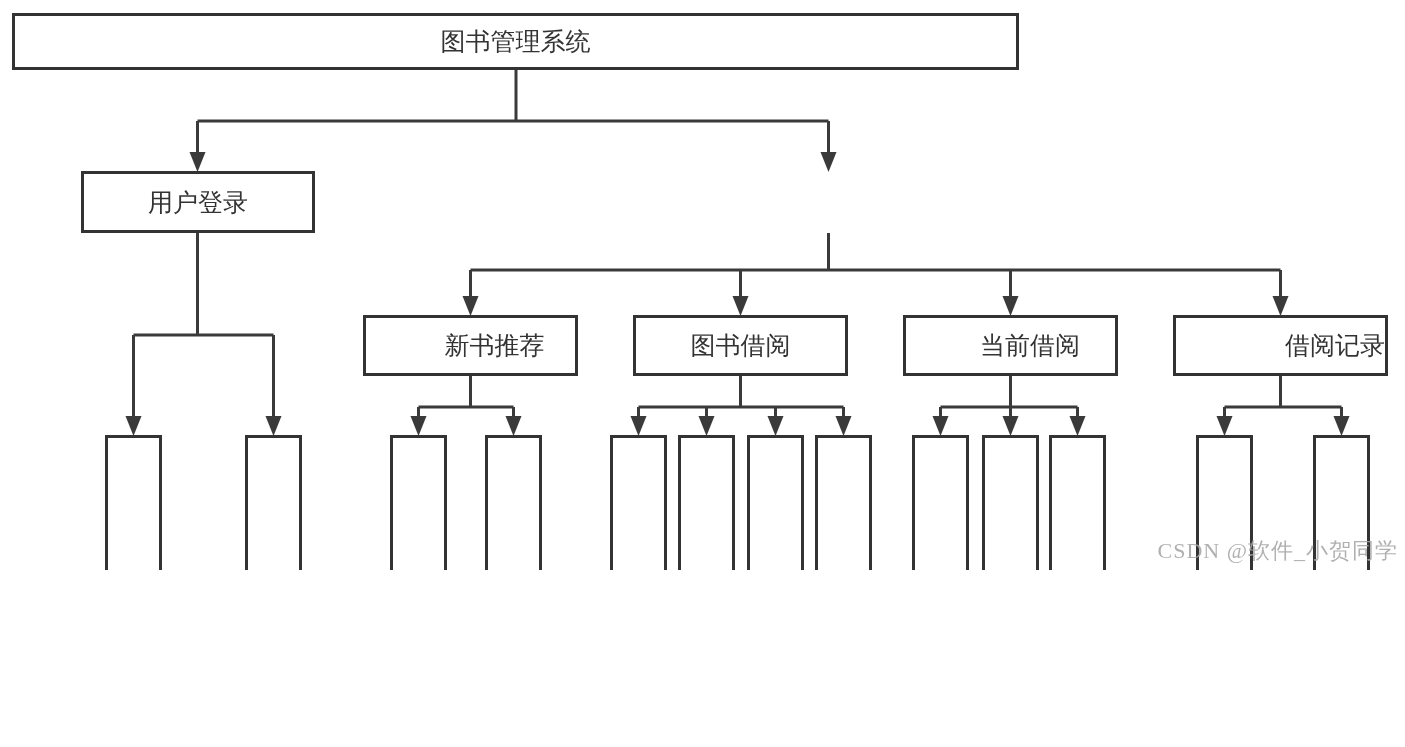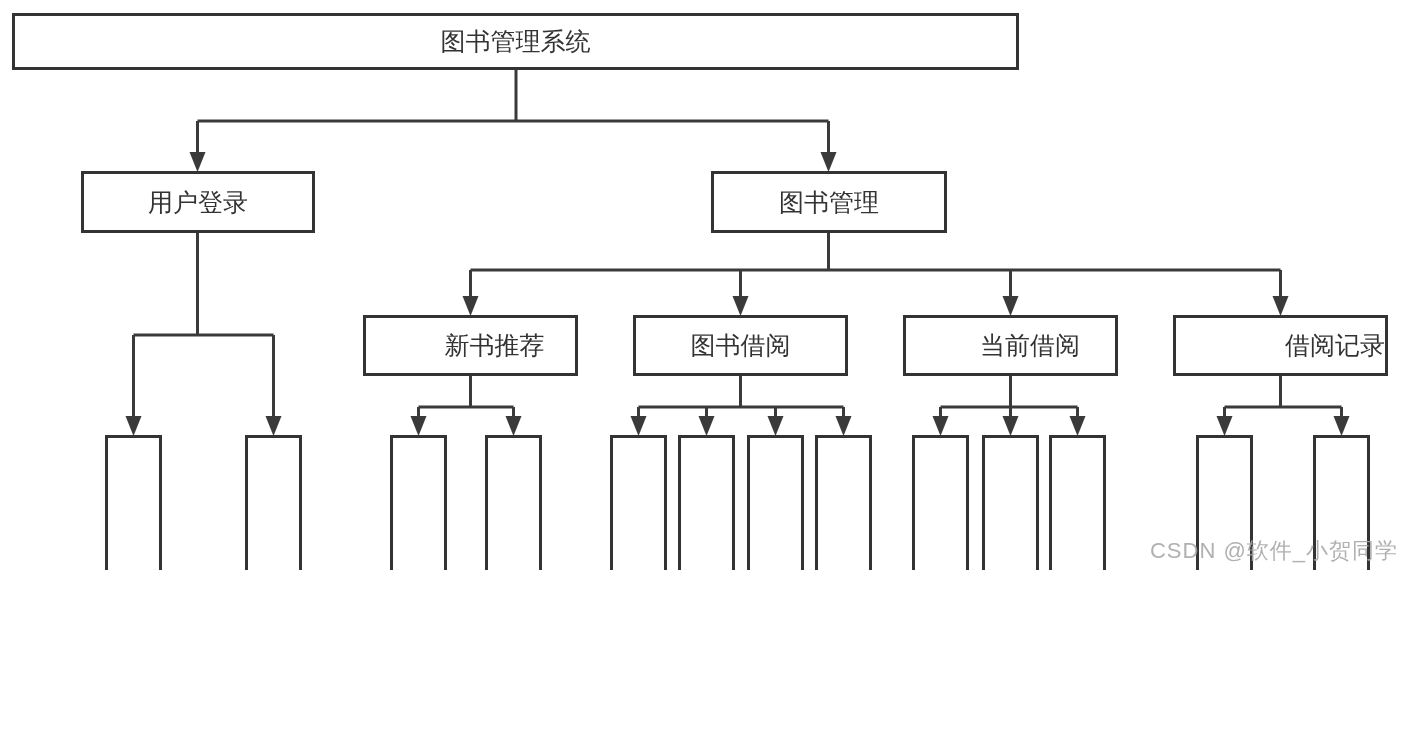--- a/index.html
+++ b/index.html
@@ -7,21 +7,21 @@
     --text: #333333;
     --bg: #ffffff;
     --wm: #a6a6a6;
   }
   html,body { margin:0; padding:0; background:#fff; }
   .canvas {
     position: relative;
     width: 1405px;
     height: 570px;
     background: var(--bg);
-    font-family: Liberation Sans, sans-serif;
+    font-family: Liberation Serif, serif;
     overflow: hidden;
   }
   svg.connectors {
     position: absolute;
     left: 0; top: 0;
     width: 1405px; height: 747px;
   }
   .cpath {
     fill: none;
     stroke: var(--line);
@@ -104,23 +104,20 @@
       </g>
   </svg>
 
   <div class="node h root-box">
     <span>图书管理系统</span>
   </div>
 
   <div class="node h" style="left:81px; top:171px; width:234px;">
     <span>用户登录</span>
   </div>
-  <div class="node h" style="left:711px; top:171px; width:236px;">
-    <span>图书管理</span>
-  </div>
 
   <div class="node h" style="left:363px; top:315px; width:215px; height:61px;padding-left:48px;">
     <span>新书推荐</span>
   </div>
   <div class="node h" style="left:633px; top:315px; width:215px; height:61px;">
     <span>图书借阅</span>
   </div>
   <div class="node h" style="left:903px; top:315px; width:215px; height:61px;padding-left:39px;">
     <span>当前借阅</span>
   </div>

